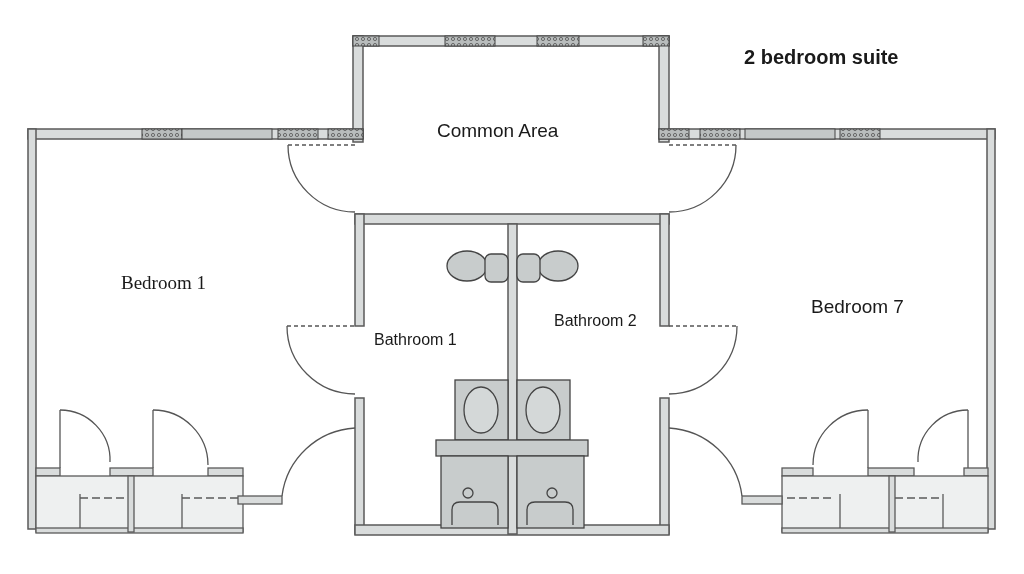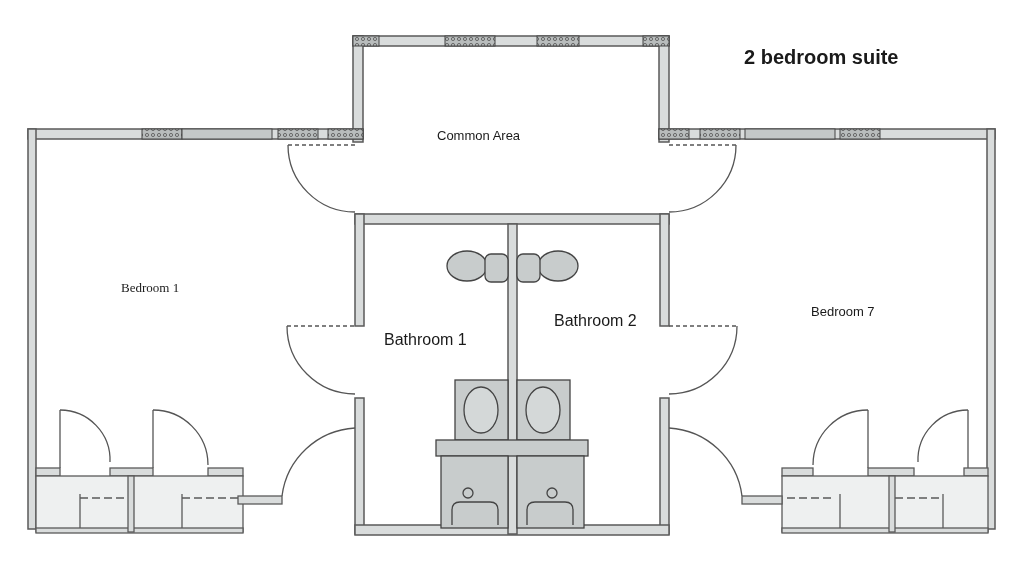--- a/index.html
+++ b/index.html
@@ -1,20 +1,20 @@
 <!DOCTYPE html>
 <html><head>
 <meta charset="utf-8">
 <style>
   html, body { margin: 0; padding: 0; background: #ffffff; }
   body { width: 1024px; height: 574px; position: relative; overflow: hidden; font-family: "Liberation Sans", sans-serif; }
   svg { position: absolute; left: 0; top: 0; }
   .label { position: absolute; color: #1a1a1a; font-family: "Liberation Sans", sans-serif; white-space: nowrap; }
   .title { font-weight: bold; font-size: 20px; left: 708px; top: 46px; margin-left: 36px; }
-  .room-lg { font-size: 13px; margin-top: 8px; }
+  .room-lg { font-size: 19px; }
   .room-sm { font-size: 16px; }
 </style>
 </head>
 <body>
 
 <svg width="1024" height="574" viewBox="0 0 1024 574">
   <defs>
     <pattern id="hatch" width="6" height="6" patternUnits="userSpaceOnUse">
       <rect width="6" height="6" fill="#b8bcbc"></rect>
       <circle cx="3" cy="3" r="1.6" fill="none" stroke="#555" stroke-width="0.8"></circle>
@@ -137,14 +137,14 @@
     <circle cx="552" cy="493" r="5" fill="none"></circle>
     <path d="M452 525 L452 510 Q452 502 460 502 L490 502 Q498 502 498 510 L498 525" fill="none"></path>
     <path d="M527 525 L527 510 Q527 502 535 502 L565 502 Q573 502 573 510 L573 525" fill="none"></path>
   </g>
 </svg>
 
 <div class="label title">2 bedroom suite</div>
 <div class="label room-lg" style="left:437px; top:120px;">Common Area</div>
 <div class="label room-lg" style="left:121px; top:272px;font-family:Liberation Serif, serif;">Bedroom 1</div>
 <div class="label room-lg" style="left:811px; top:296px;">Bedroom 7</div>
-<div class="label room-sm" style="left:384px; top:331px;">Bathroom 1</div>
+<div class="label room-sm" style="left:374px; top:331px;">Bathroom 1</div>
 <div class="label room-sm" style="left:554px; top:312px;">Bathroom 2</div>
 
 </body></html>

